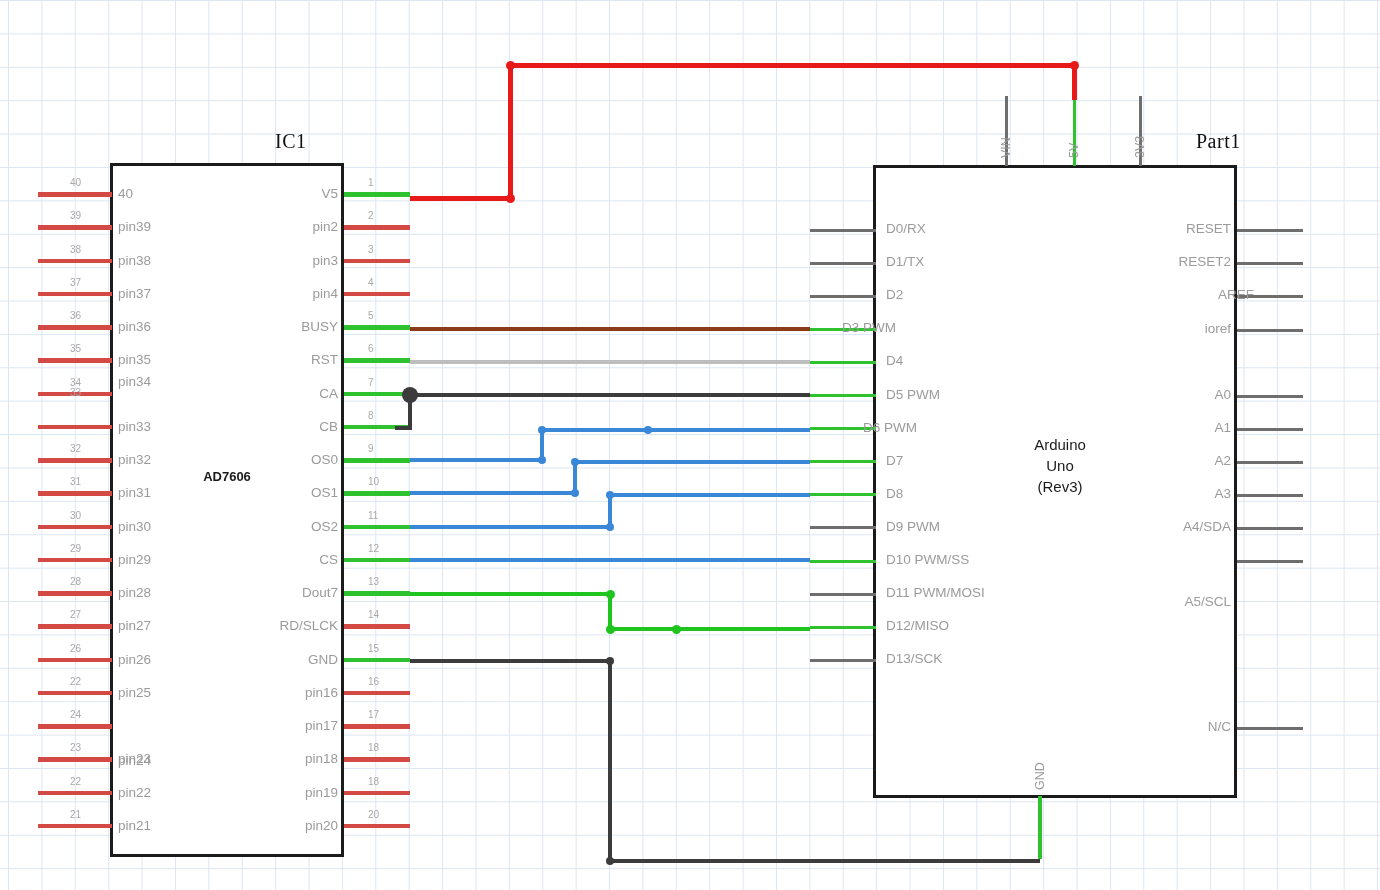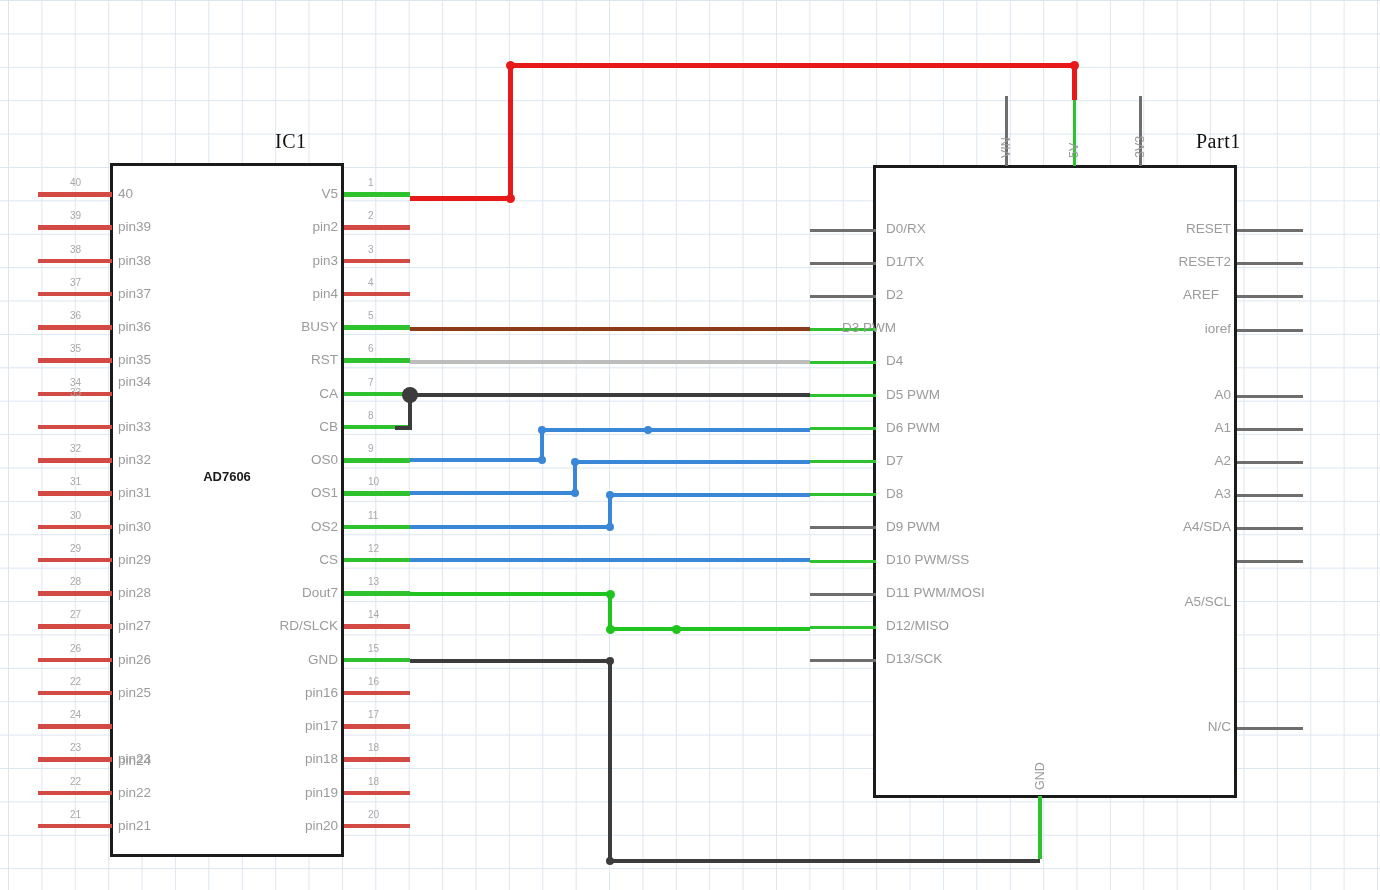--- a/index.html
+++ b/index.html
@@ -206,36 +206,41 @@
       <div class="plabel r" style="left:234px;top:785.5px;width:104px;">pin19</div>
       <div class="stub" style="left:344px;top:823.75px;width:66px;height:4.5px;background:#d24a43;"></div>
       <div class="pnum" style="left:368px;top:808.75px;">20</div>
       <div class="plabel r" style="left:234px;top:818.75px;width:104px;">pin20</div>
     </div>
 
   <div class="chip" style="left:873px;top:165px;width:364px;height:633px;"></div>
 
   <div class="chip-title" style="left:1196px;top:130px;">Part1</div>
 
+  <div class="chip-name" style="left:995px;top:434px;width:130px;line-height:21px;font-weight:normal;font-size:15px;">
+    <div>Arduino</div>
+    <div>Uno</div>
+    <div>(Rev3)</div>
+  </div>
 
   <div id="p1-left">
       <div class="stub" style="left:810px;top:228.5px;width:66px;height:3px;background:#6e6e6e;"></div>
       <div class="plabel l" style="left:886px;top:222px;">D0/RX</div>
       <div class="stub" style="left:810px;top:261.6px;width:66px;height:3px;background:#6e6e6e;"></div>
       <div class="plabel l" style="left:886px;top:255.10000000000002px;">D1/TX</div>
       <div class="stub" style="left:810px;top:294.7px;width:66px;height:3px;background:#6e6e6e;"></div>
       <div class="plabel l" style="left:886px;top:288.2px;">D2</div>
       <div class="stub" style="left:810px;top:327.8px;width:66px;height:3px;background:#2ec32e;"></div>
       <div class="plabel l" style="left:842px;top:321.3px;">D3 PWM</div>
       <div class="stub" style="left:810px;top:360.9px;width:66px;height:3px;background:#2ec32e;"></div>
       <div class="plabel l" style="left:886px;top:354.4px;">D4</div>
       <div class="stub" style="left:810px;top:394px;width:66px;height:3px;background:#2ec32e;"></div>
       <div class="plabel l" style="left:886px;top:387.5px;">D5 PWM</div>
       <div class="stub" style="left:810px;top:427.1px;width:66px;height:3px;background:#2ec32e;"></div>
-      <div class="plabel l" style="left:886px;top:420.6px;">D6 PWM</div>
+      <div class="plabel l" style="left:863px;top:420.6px;">D6 PWM</div>
       <div class="stub" style="left:810px;top:460.20000000000005px;width:66px;height:3px;background:#2ec32e;"></div>
       <div class="plabel l" style="left:886px;top:453.70000000000005px;">D7</div>
       <div class="stub" style="left:810px;top:493.3px;width:66px;height:3px;background:#2ec32e;"></div>
       <div class="plabel l" style="left:886px;top:486.8px;">D8</div>
       <div class="stub" style="left:810px;top:526.4000000000001px;width:66px;height:3px;background:#6e6e6e;"></div>
       <div class="plabel l" style="left:886px;top:519.9000000000001px;">D9 PWM</div>
       <div class="stub" style="left:810px;top:559.5px;width:66px;height:3px;background:#2ec32e;"></div>
       <div class="plabel l" style="left:886px;top:553px;">D10 PWM/SS</div>
       <div class="stub" style="left:810px;top:592.6px;width:66px;height:3px;background:#6e6e6e;"></div>
       <div class="plabel l" style="left:886px;top:586.1px;">D11 PWM/MOSI</div>
@@ -243,21 +248,21 @@
       <div class="plabel l" style="left:886px;top:619.2px;">D12/MISO</div>
       <div class="stub" style="left:810px;top:658.8px;width:66px;height:3px;background:#6e6e6e;"></div>
       <div class="plabel l" style="left:886px;top:652.3px;">D13/SCK</div>
     </div>
   <div id="p1-right">
       <div class="stub" style="left:1237px;top:228.5px;width:66px;height:3px;background:#6e6e6e;"></div>
       <div class="plabel r" style="left:1117px;top:222px;width:114px;">RESET</div>
       <div class="stub" style="left:1237px;top:261.5px;width:66px;height:3px;background:#6e6e6e;"></div>
       <div class="plabel r" style="left:1117px;top:255px;width:114px;">RESET2</div>
       <div class="stub" style="left:1237px;top:294.5px;width:66px;height:3px;background:#6e6e6e;"></div>
-      <div class="plabel r" style="left:1105px;top:288px;width:114px;">AREF</div>
+      <div class="plabel r" style="left:1140px;top:288px;width:114px;">AREF</div>
       <div class="stub" style="left:1237px;top:328.5px;width:66px;height:3px;background:#6e6e6e;"></div>
       <div class="plabel r" style="left:1117px;top:322px;width:114px;">ioref</div>
       <div class="stub" style="left:1237px;top:394.5px;width:66px;height:3px;background:#6e6e6e;"></div>
       <div class="plabel r" style="left:1117px;top:388px;width:114px;">A0</div>
       <div class="stub" style="left:1237px;top:427.5px;width:66px;height:3px;background:#6e6e6e;"></div>
       <div class="plabel r" style="left:1117px;top:421px;width:114px;">A1</div>
       <div class="stub" style="left:1237px;top:460.5px;width:66px;height:3px;background:#6e6e6e;"></div>
       <div class="plabel r" style="left:1117px;top:454px;width:114px;">A2</div>
       <div class="stub" style="left:1237px;top:493.5px;width:66px;height:3px;background:#6e6e6e;"></div>
       <div class="plabel r" style="left:1117px;top:487px;width:114px;">A3</div>

